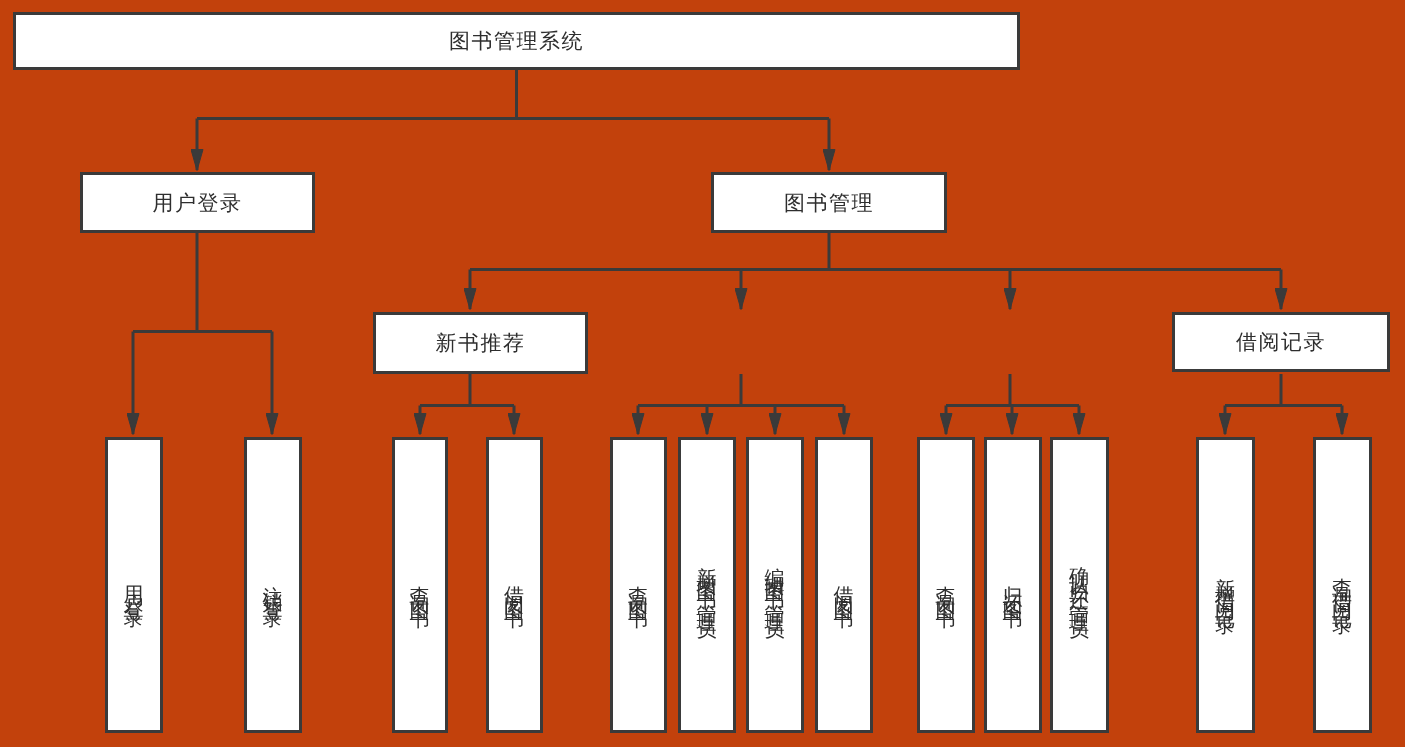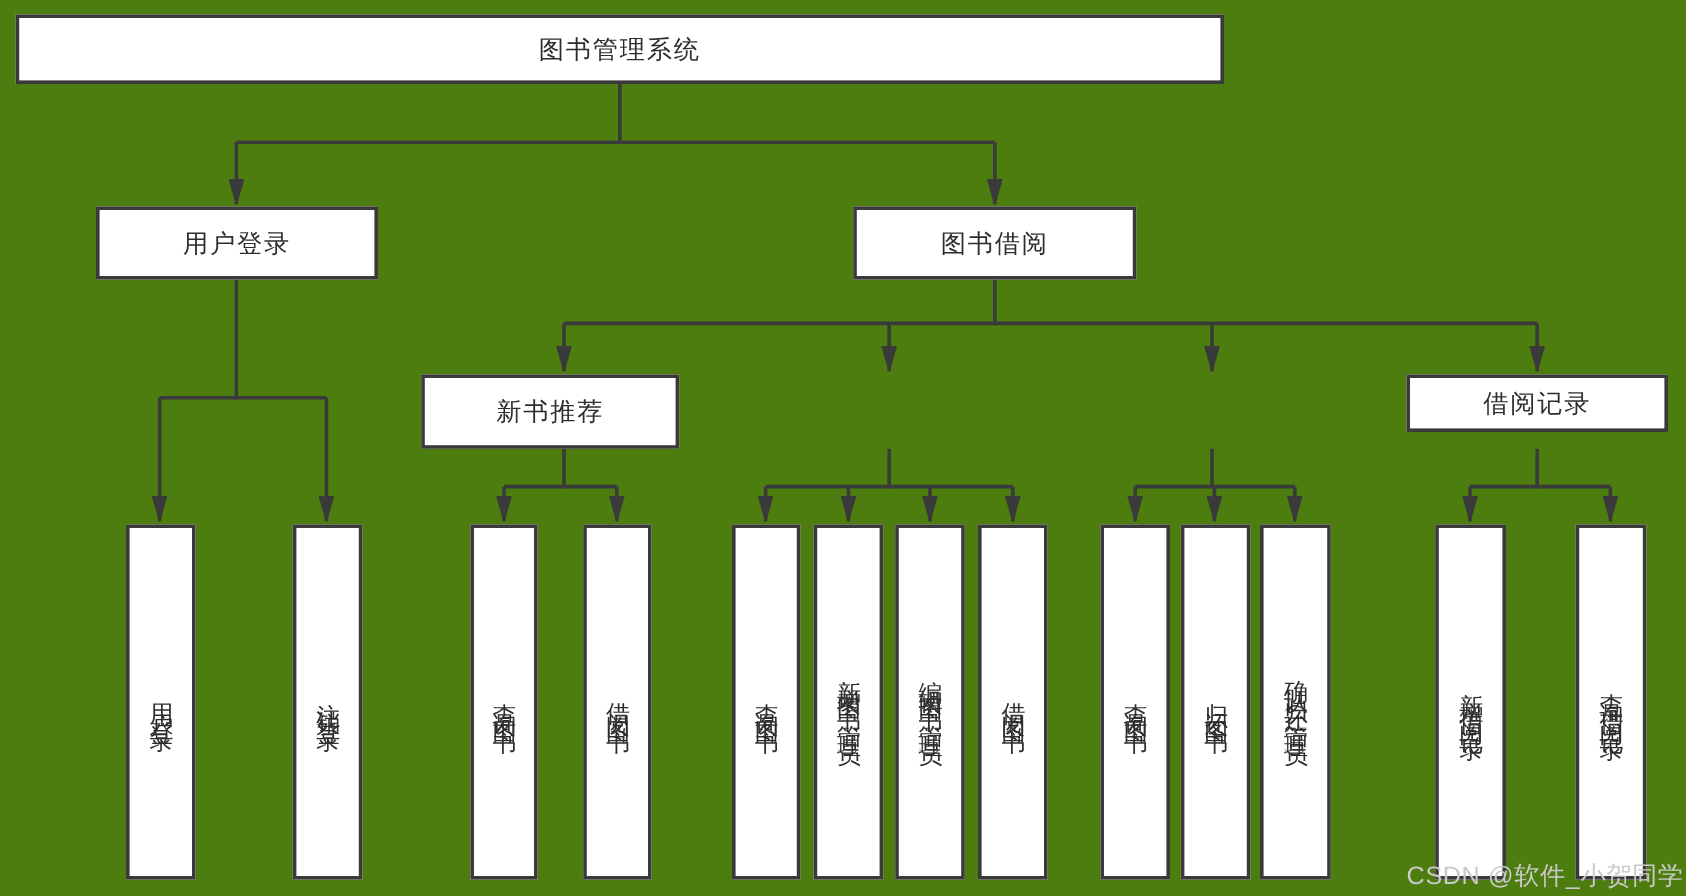--- a/index.html
+++ b/index.html
@@ -1,20 +1,20 @@
 <!DOCTYPE html>
 <html><head>
 <meta charset="utf-8">
 <style>
   html, body { margin: 0; padding: 0; background: #ffffff; }
   .canvas {
     position: relative;
     width: 1405px;
     height: 747px;
-    background: #4d7c0f;
+    background: #c2410c;
     font-family: "Liberation Sans", sans-serif;
     overflow: hidden;
     color: #2e2e2e;
   }
   svg.connectors {
     position: absolute;
     left: 0; top: 0;
     width: 1405px; height: 747px;
   }
   .box {
@@ -107,27 +107,27 @@
   </svg>
 
   <div class="box" style="left:13px;top:12px;width:1007px;height:58px">
     <span class="hlabel">图书管理系统</span>
   </div>
 
   <div class="box" style="left:80px;top:172px;width:235px;height:61px">
     <span class="hlabel">用户登录</span>
   </div>
   <div class="box" style="left:711px;top:172px;width:236px;height:61px">
-    <span class="hlabel">图书借阅</span>
+    <span class="hlabel">图书管理</span>
   </div>
 
-  <div class="box" style="left:351px;top:312px;width:215px;height:62px">
+  <div class="box" style="left:373px;top:312px;width:215px;height:62px">
     <span class="hlabel">新书推荐</span>
   </div>
-  <div class="box" style="left:1172px;top:312px;width:218px;height:48px">
+  <div class="box" style="left:1172px;top:312px;width:218px;height:60px">
     <span class="hlabel">借阅记录</span>
   </div>
 
   <div class="box vbox" style="left:105px;width:58px">
     <span class="vlabel">用户登录</span>
   </div>
   <div class="box vbox" style="left:244px;width:58px">
     <span class="vlabel">注销登录</span>
   </div>
 
@@ -161,15 +161,14 @@
     <span class="vlabel">确认归还（管理员）</span>
   </div>
 
   <div class="box vbox" style="left:1196px;width:59px">
     <span class="vlabel">新增借阅记录</span>
   </div>
   <div class="box vbox" style="left:1313px;width:59px">
     <span class="vlabel">查询借阅记录</span>
   </div>
 
-  <div class="watermark">CSDN @软件_小贺同学</div>
 
 </div>
 
 </body></html>

